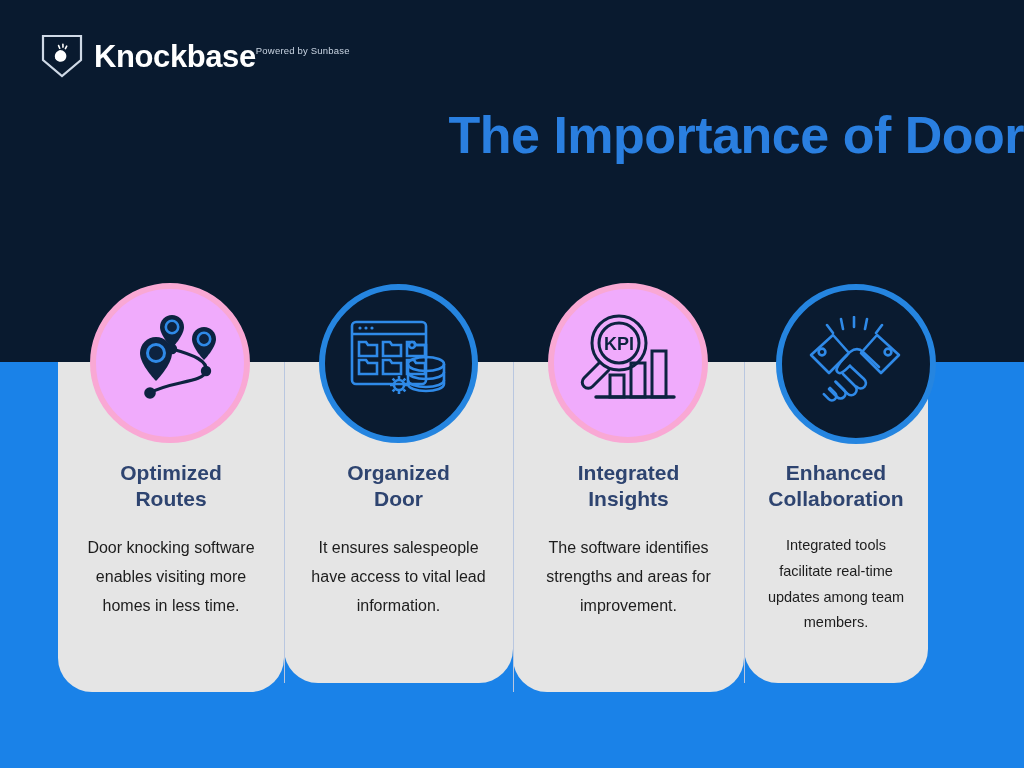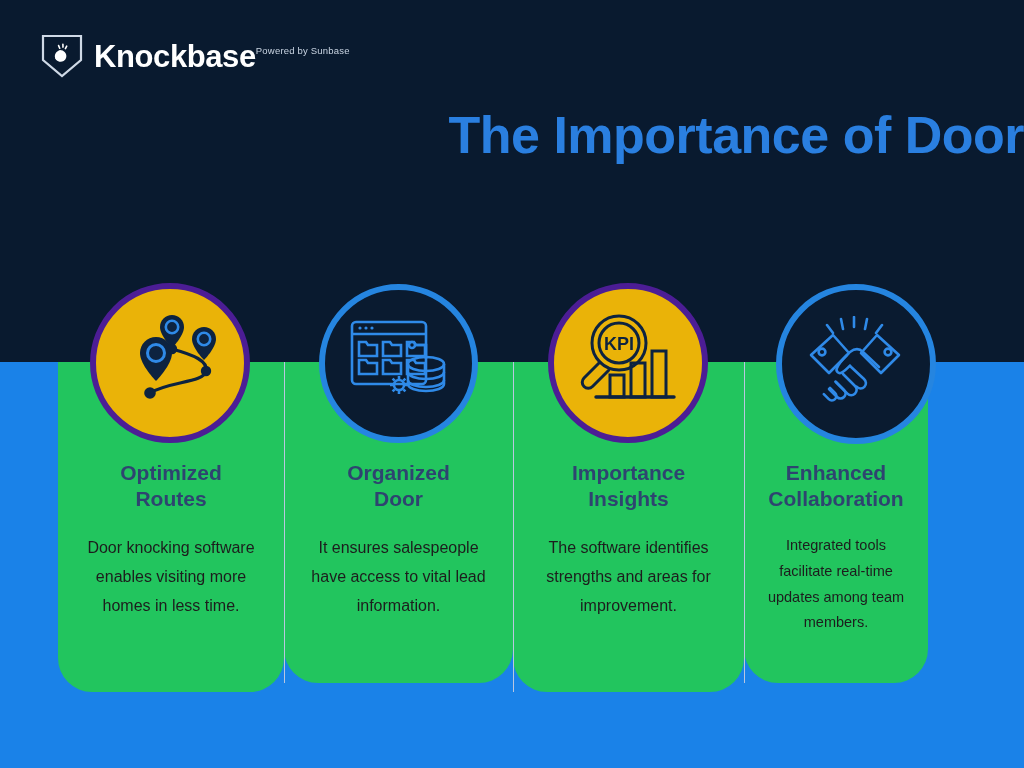--- a/index.html
+++ b/index.html
@@ -77,21 +77,21 @@
     position: absolute;
     left: 58px;
     top: 362px;
     width: 916px;
     height: 332px;
     display: flex;
     z-index: 3;
   }
   .card {
     position: relative;
-    background: #22c55e;
+    background: #e5e5e5;
     box-sizing: border-box;
     padding: 98px 16px 12px 16px;
     text-align: center;
   }
   .card + .card::before {
     content: "";
     position: absolute;
     left: 0; top: 0;
     width: 1px;
     height: 100%;
@@ -122,22 +122,22 @@
   .icon-circle {
     position: absolute;
     z-index: 5;
     border-radius: 50%;
     display: flex;
     align-items: center;
     justify-content: center;
     box-sizing: border-box;
   }
   .icon-light {
-    background: #eab308;
-    border: 6px solid #4c1d95;
+    background: #f0abfc;
+    border: 6px solid #f9a8d4;
   }
   .icon-dark {
     background: #0a1b30;
     border: 6px solid #2585e0;
   }
   .ic-1 { left: 90px;  top: 283px; width: 160px; height: 160px; }
   .ic-2 { left: 319px; top: 284px; width: 159px; height: 159px; }
   .ic-3 { left: 548px; top: 283px; width: 160px; height: 160px; }
   .ic-4 { left: 776px; top: 284px; width: 160px; height: 160px; }
 
@@ -252,21 +252,21 @@
   <div class="card card-2">
     <p class="card-title">
       <span>Organized</span><br>
       <span>Door</span>
     </p>
     <p class="card-body">It ensures salespeople have access to vital lead information.</p>
   </div>
 
   <div class="card card-3">
     <p class="card-title">
-      <span>Importance</span><br>
+      <span>Integrated</span><br>
       <span>Insights</span>
     </p>
     <p class="card-body">The software identifies strengths and areas for improvement.</p>
   </div>
 
   <div class="card card-4">
     <p class="card-title">
       <span>Enhanced</span><br>
       <span>Collaboration</span>
     </p>

